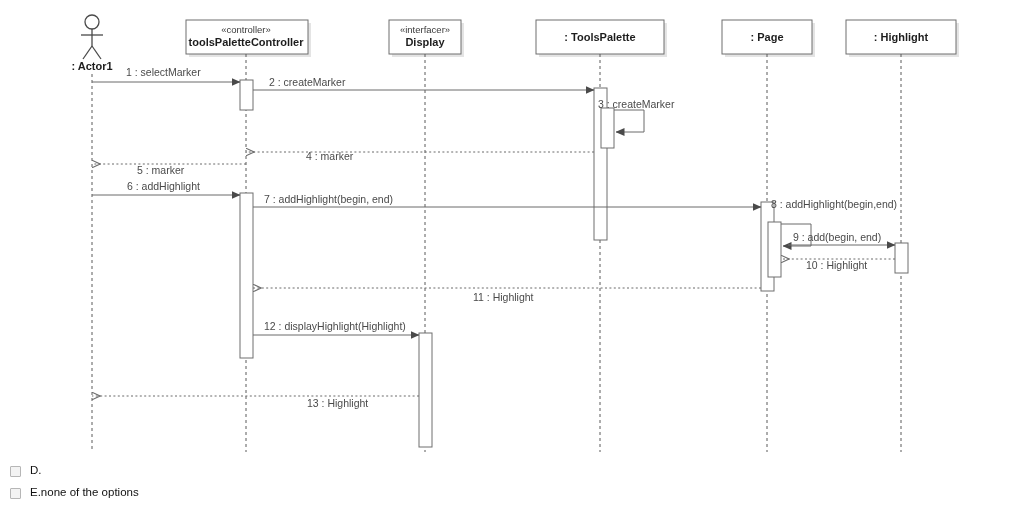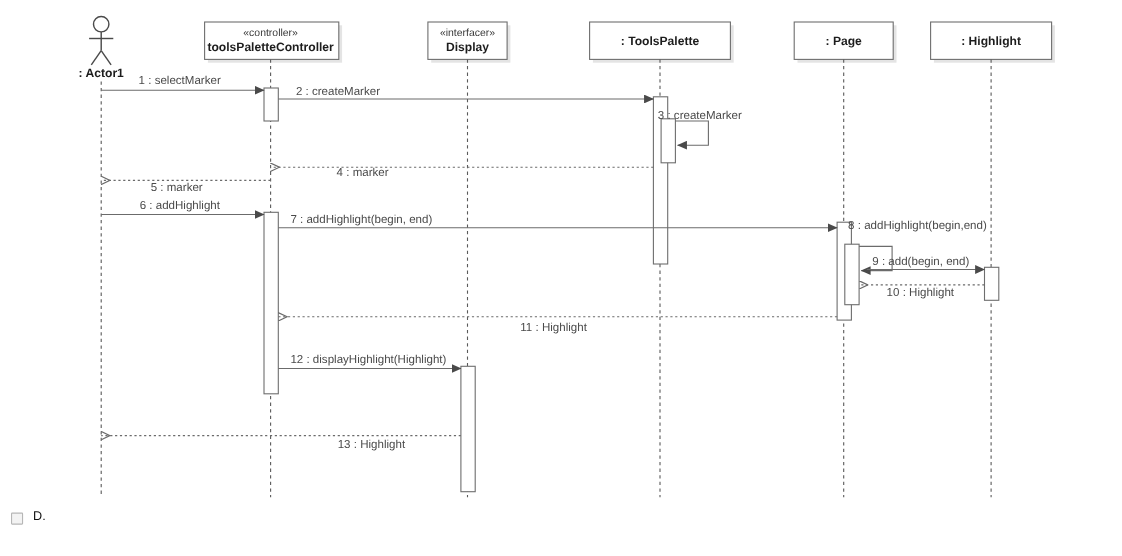--- a/index.html
+++ b/index.html
@@ -207,13 +207,17 @@
         </g>
       </g>
   </svg>
 </div>
 
 <div class="options-area">
   <div class="option-row">
     <span class="option-checkbox"></span>
     <span class="option-label">D.</span>
   </div>
+  <div class="option-row">
+    <span class="option-checkbox"></span>
+    <span class="option-label">E.none of the options</span>
+  </div>
 </div>
 
 </body></html>

